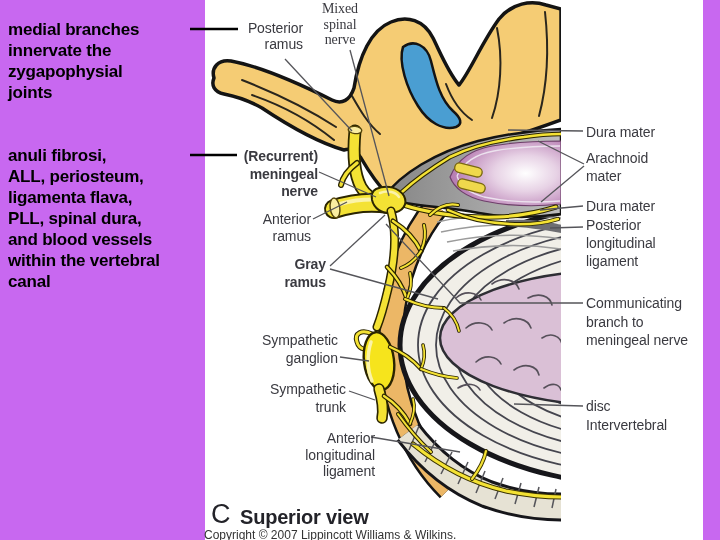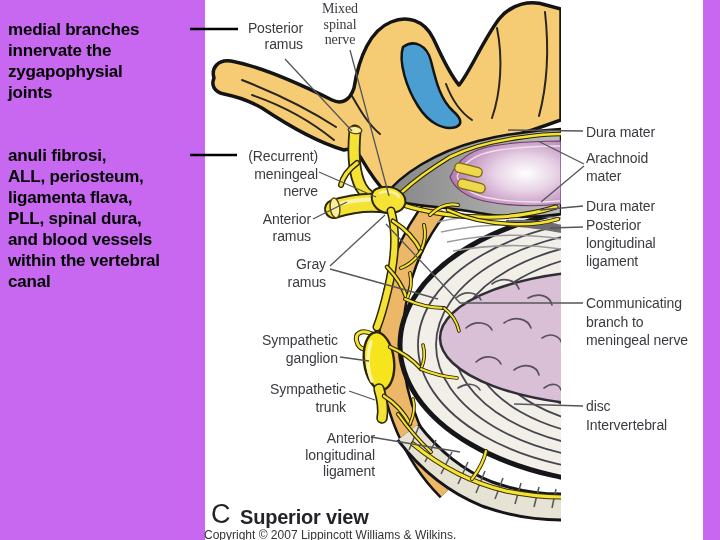--- a/index.html
+++ b/index.html
@@ -15,21 +15,21 @@
     color:#000;letter-spacing:-0.2px;
   }
   .flabel{
     position:absolute;font-size:14px;color:#3a3a40;letter-spacing:-0.1px;
   }
   .flabel span{display:block;}
   .ra{text-align:right;}
   .ca{text-align:center;font-family:Liberation Serif, serif;}
   .lh16 span{line-height:16px;} .lh155 span{line-height:15.5px;}
   .lh165 span{line-height:16.5px;}
-  .lh17 span{line-height:17px;} .lh175 span{line-height:17.5px;}
+  .lh17 span{line-height:17px;} .lh175 span{line-height:17.5px;font-weight:bold;}
   .lh18 span{line-height:18px;} .lh185 span{line-height:18.5px;}
   .cap-c{position:absolute;left:211px;top:499px;font-size:27px;font-weight:400;color:#232329;}
   .cap-t{position:absolute;left:240px;top:506px;font-size:20px;font-weight:bold;color:#232329;letter-spacing:-0.2px;}
   .copyright{position:absolute;left:204px;top:528px;font-size:12px;color:#333;}
 </style>
 </head>
 <body>
 
 <div class="slide" style="background: rgb(200, 104, 240);">
   <div class="panel"></div>

